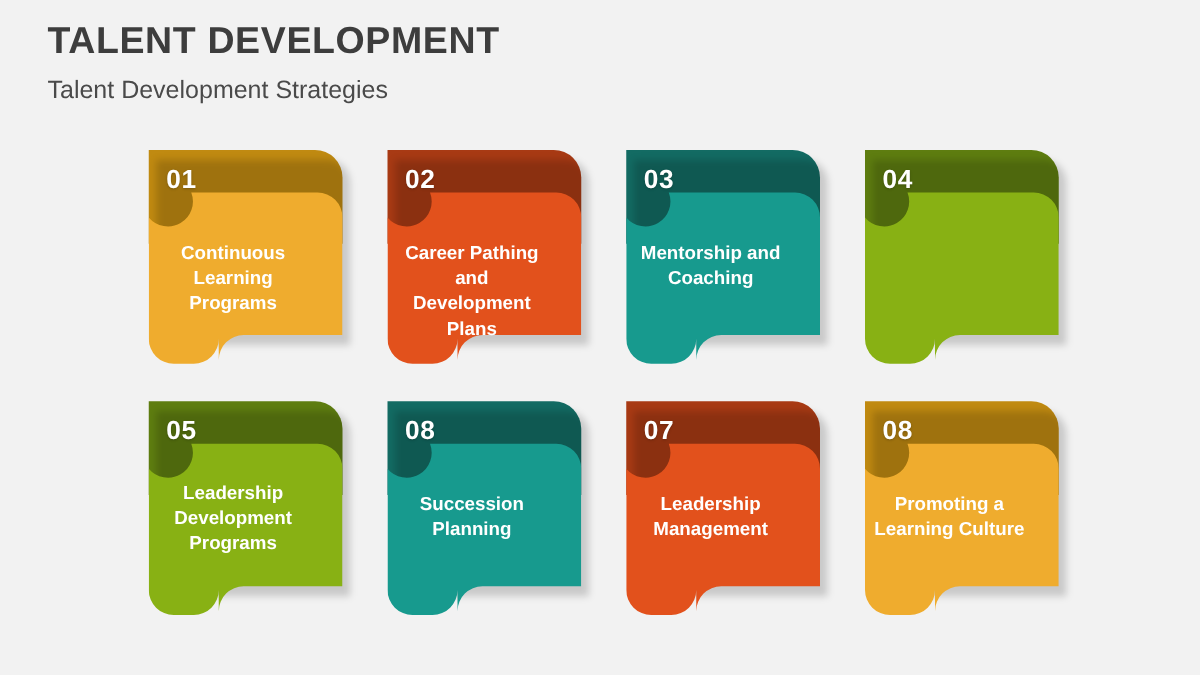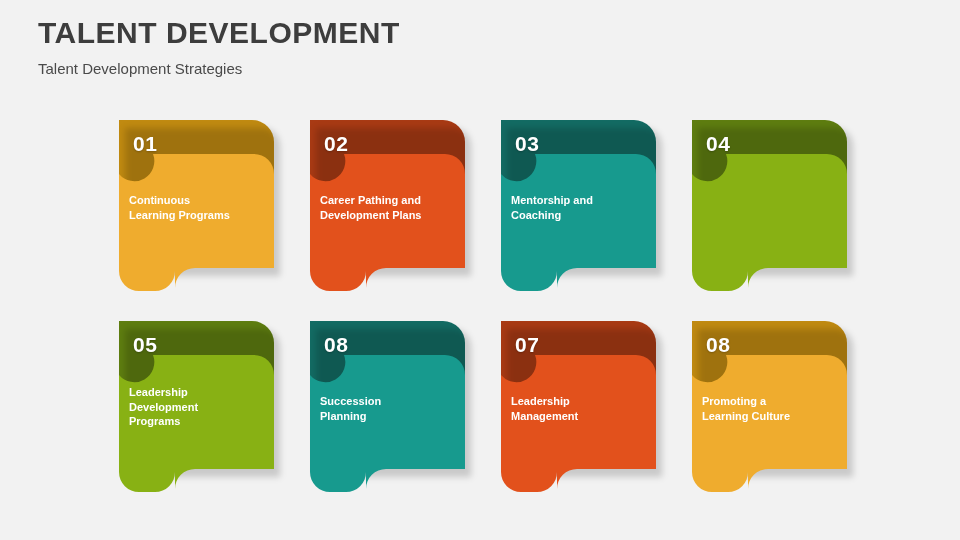--- a/index.html
+++ b/index.html
@@ -21,21 +21,21 @@
   #title {
     font-size:30px;
     font-weight:bold;
     letter-spacing:0.5px;
     color:#3d3d3d;
     line-height:1.1;
     white-space:nowrap;
   }
   #subtitle {
     margin-top:12px;
-    font-size:15px;
+    font-size:20px;
     font-weight:normal;
     color:#4a4a4a;
     line-height:1.1;
     white-space:nowrap;
   }
 
   
   #grid {
     position:absolute;
     left:119px; top:120px;
@@ -93,27 +93,27 @@
     font-weight:bold;
     letter-spacing:0.5px;
     line-height:1;
     text-shadow:0 1px 2px rgba(0,0,0,0.22);
     text-align:right;
   }
 
   
   .label {
     position:absolute;
-    left:10px;
+    left:0;
     top:58px;
     width:135px;
     z-index:4;
-    text-align:left;
+    text-align:center;
     color:#ffffff;
-    font-size:11px;
+    font-size:15px;
     font-weight:bold;
     line-height:1.35;
     white-space:pre-line;
   }
 </style>
 </head>
 <body>
 
 <div id="slide">
 

